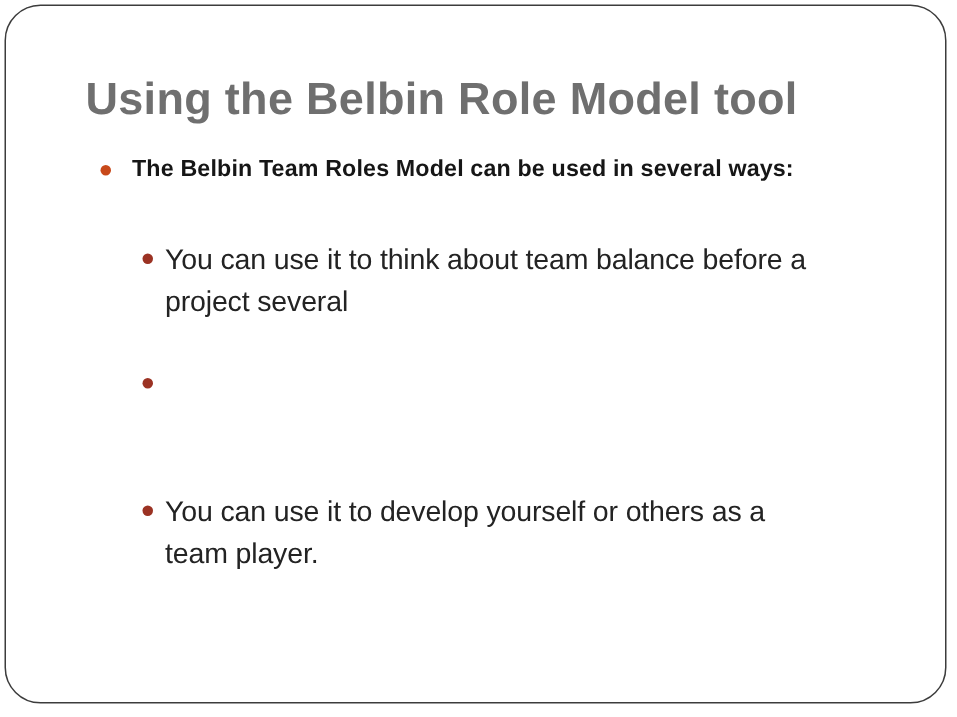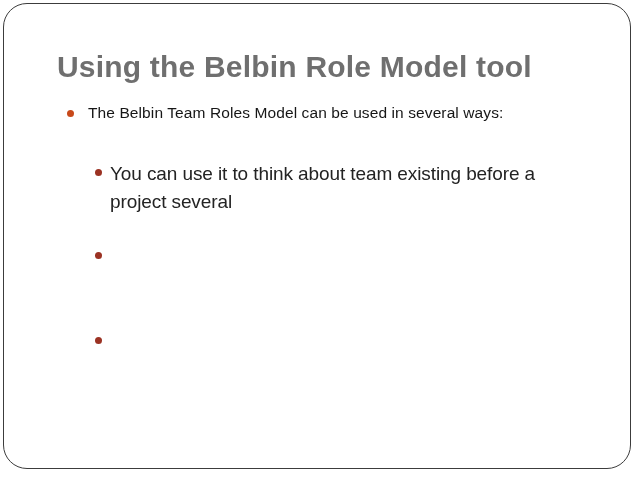--- a/index.html
+++ b/index.html
@@ -42,21 +42,21 @@
     height: 7px;
     border-radius: 50%;
   }
   .dot.level1 { background: var(--bullet-level1, #c8491a); left: 67px; top: 110px; }
   .dot.level2 { background: var(--bullet-level2, #9b3223); left: 95px; }
   .l1text {
     position: absolute;
     left: 88px;
     top: 104px;
     font-size: 15.5px;
-    font-weight: 400;
+    font-weight: 700;
     color: var(--body-strong, #161616);
     white-space: nowrap;
     letter-spacing: 0.1px;
     text-align: right;
   }
   .sub {
     position: absolute;
     left: 110px;
     font-size: 19px;
     line-height: 28px;
@@ -78,21 +78,25 @@
 
   <div class="frame"></div>
 
   <div class="title">Using the Belbin Role Model tool</div>
 
   <span class="dot level1"></span>
   <div class="l1text">The Belbin Team Roles Model can be used in several ways:</div>
 
   <span class="dot level2 sub1"></span>
   <div class="sub sub1">
-    <div>You can use it to think about team existing before a</div>
+    <div>You can use it to think about team balance before a</div>
     <div>project several</div>
   </div>
 
   <span class="dot level2 sub2"></span>
 
   <span class="dot level2 sub3"></span>
+  <div class="sub sub3">
+    <div>You can use it to develop yourself or others as a</div>
+    <div>team player.</div>
+  </div>
 
 </div>
 
 </body></html>

